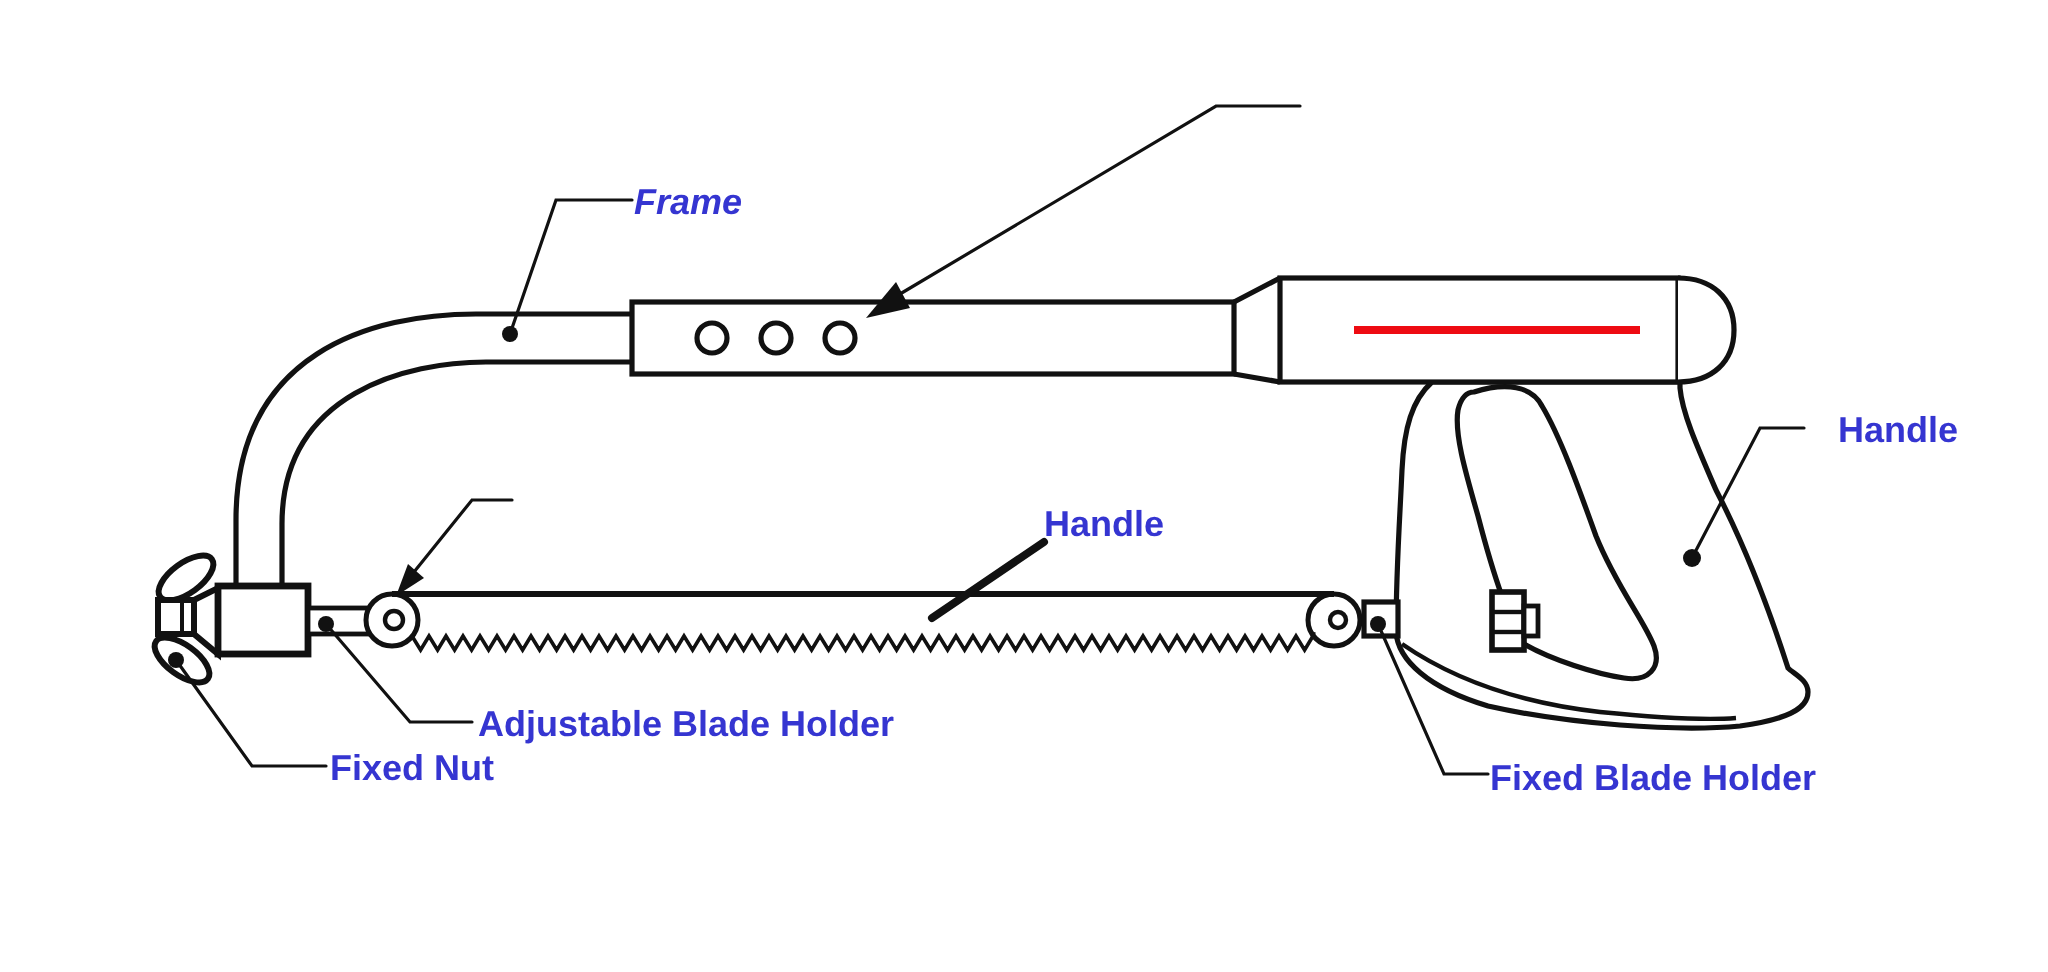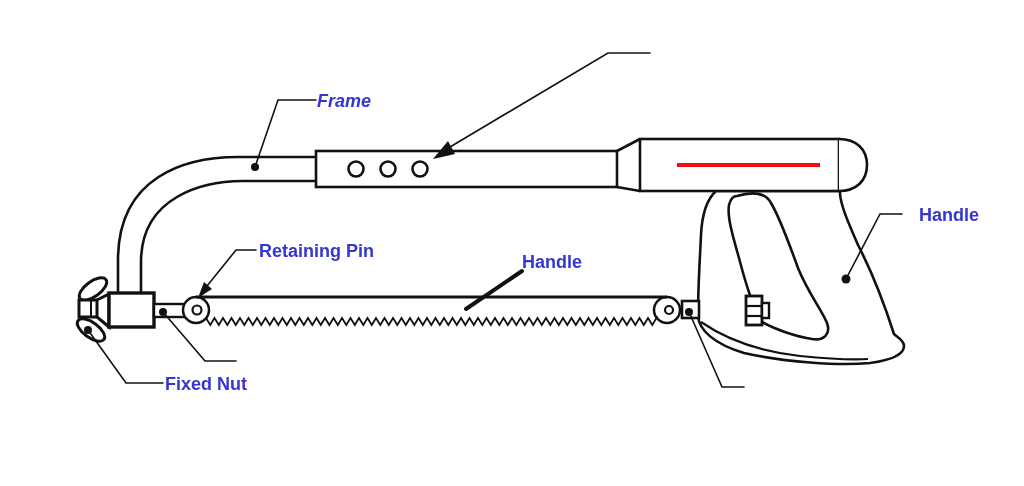--- a/index.html
+++ b/index.html
@@ -127,21 +127,22 @@
       <polygon points="433,159 448,141 455,154"></polygon>
       <polygon points="198,298 204,282 212,289"></polygon>
     </g>
   </svg>
 
 
   <div class="diagram-label" style="left:317px;top:90px;font-style:italic;">Frame</div>
 
   <div class="diagram-label" style="left:903px;top:204px;margin-left:16px;">Handle</div>
 
-  <div class="diagram-label" style="left:259px;top:240px;">Retaining Pin</div>
 
   <div class="diagram-label" style="left:522px;top:251px;">Handle</div>
 
+  <div class="diagram-label" style="left:239px;top:351px;">Adjustable Blade Holder</div>
 
   <div class="diagram-label" style="left:165px;top:373px;">Fixed Nut</div>
 
+  <div class="diagram-label" style="left:745px;top:378px;">Fixed Blade Holder</div>
 
 </div>
 
 </body></html>

